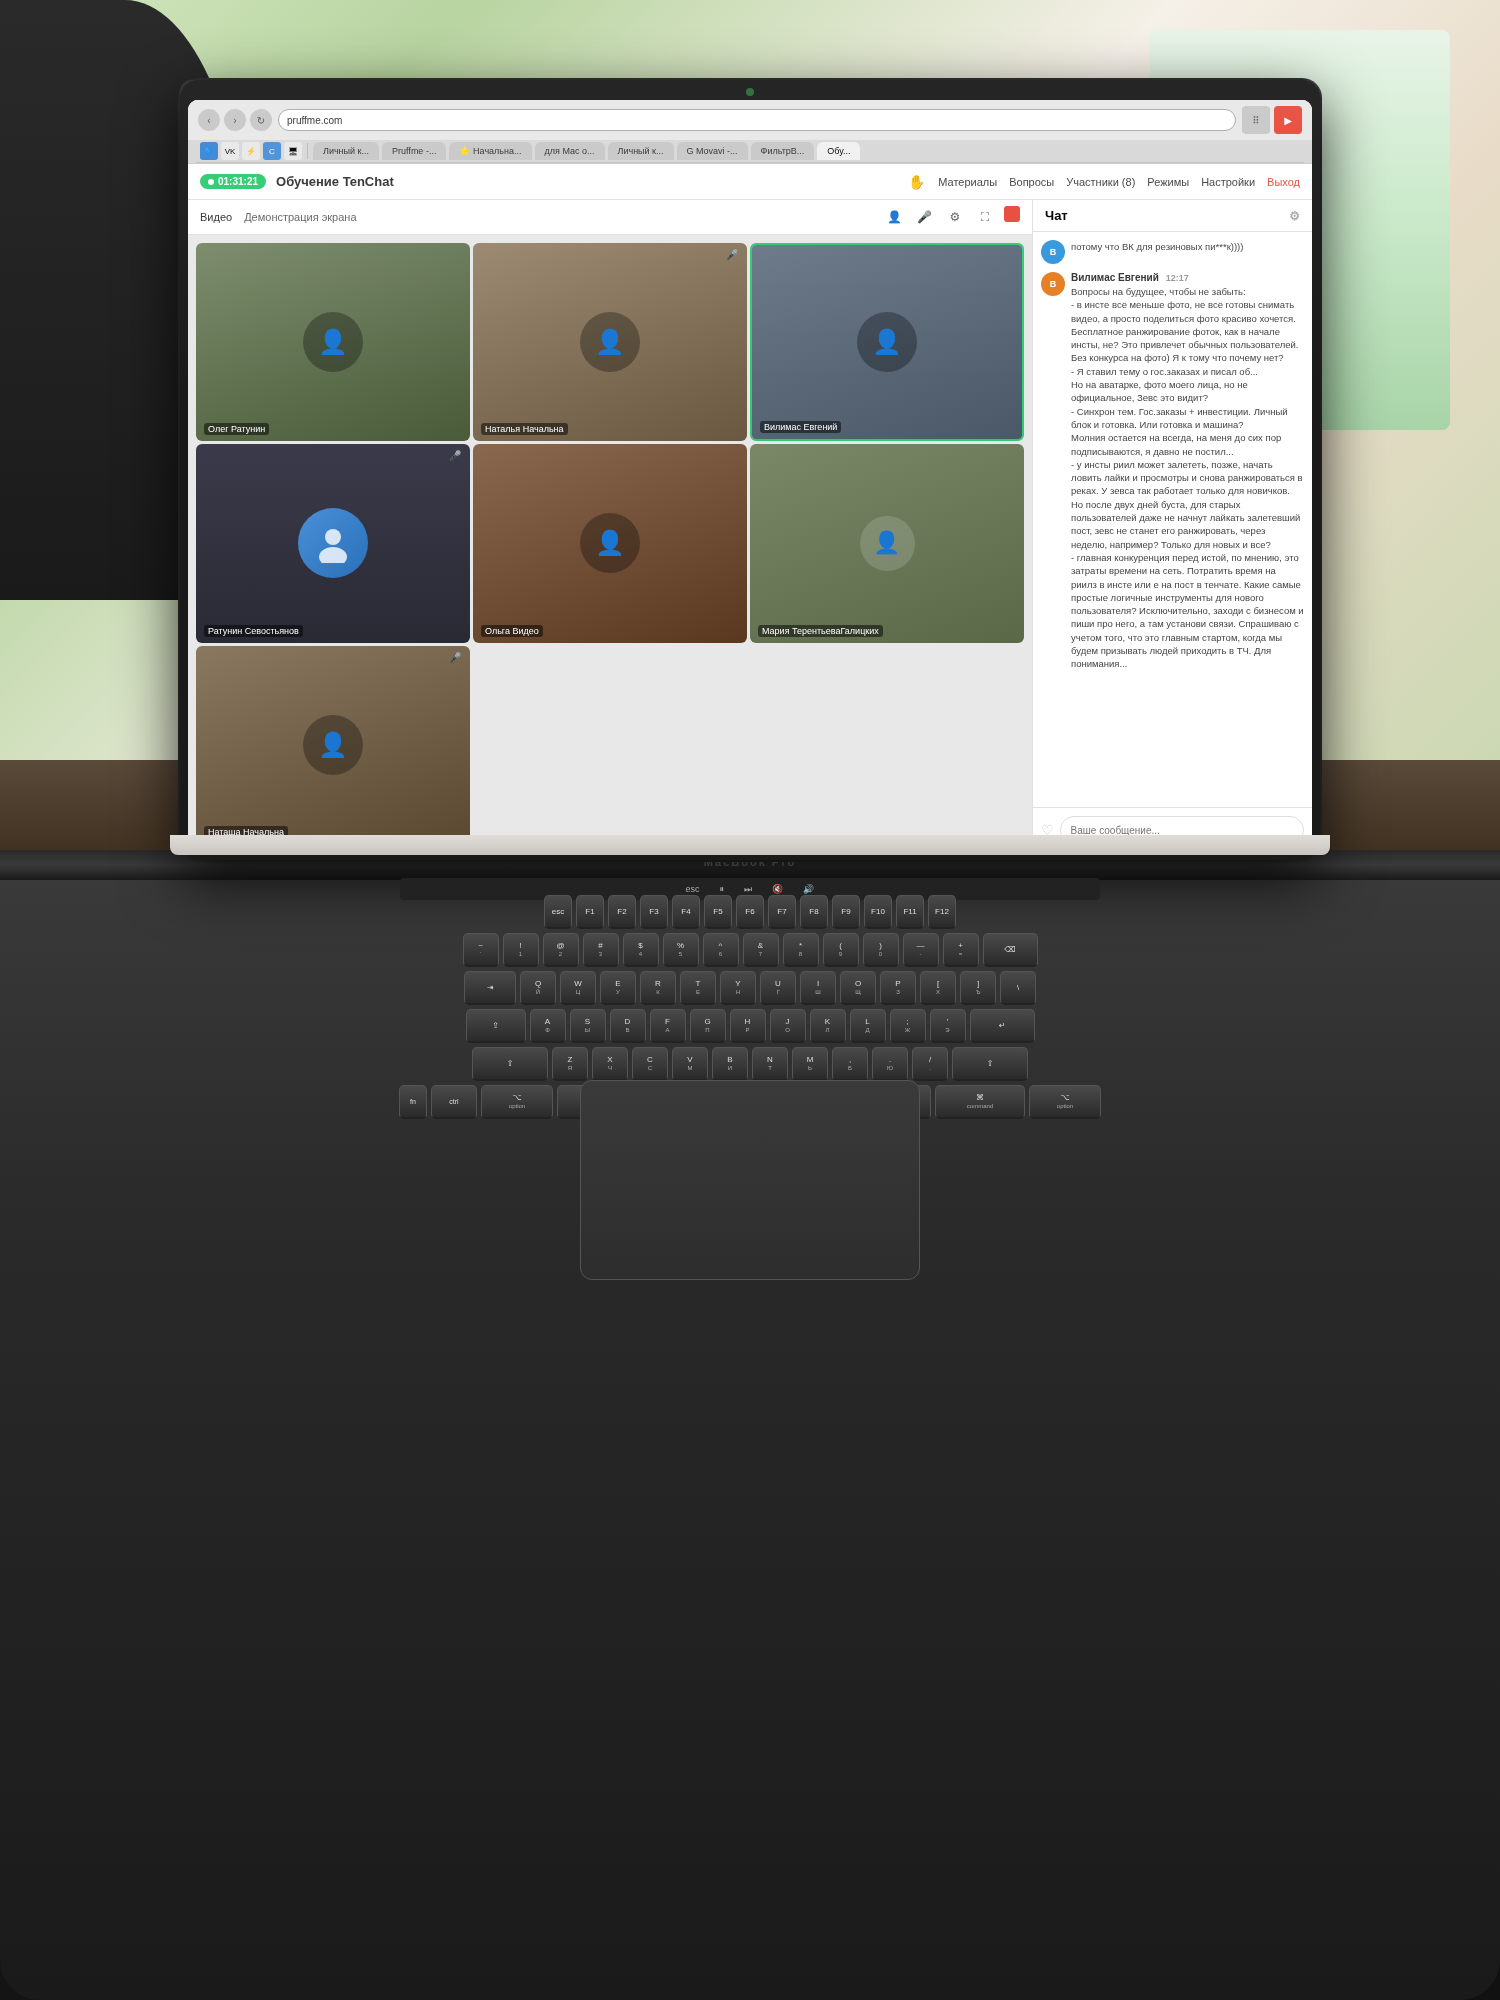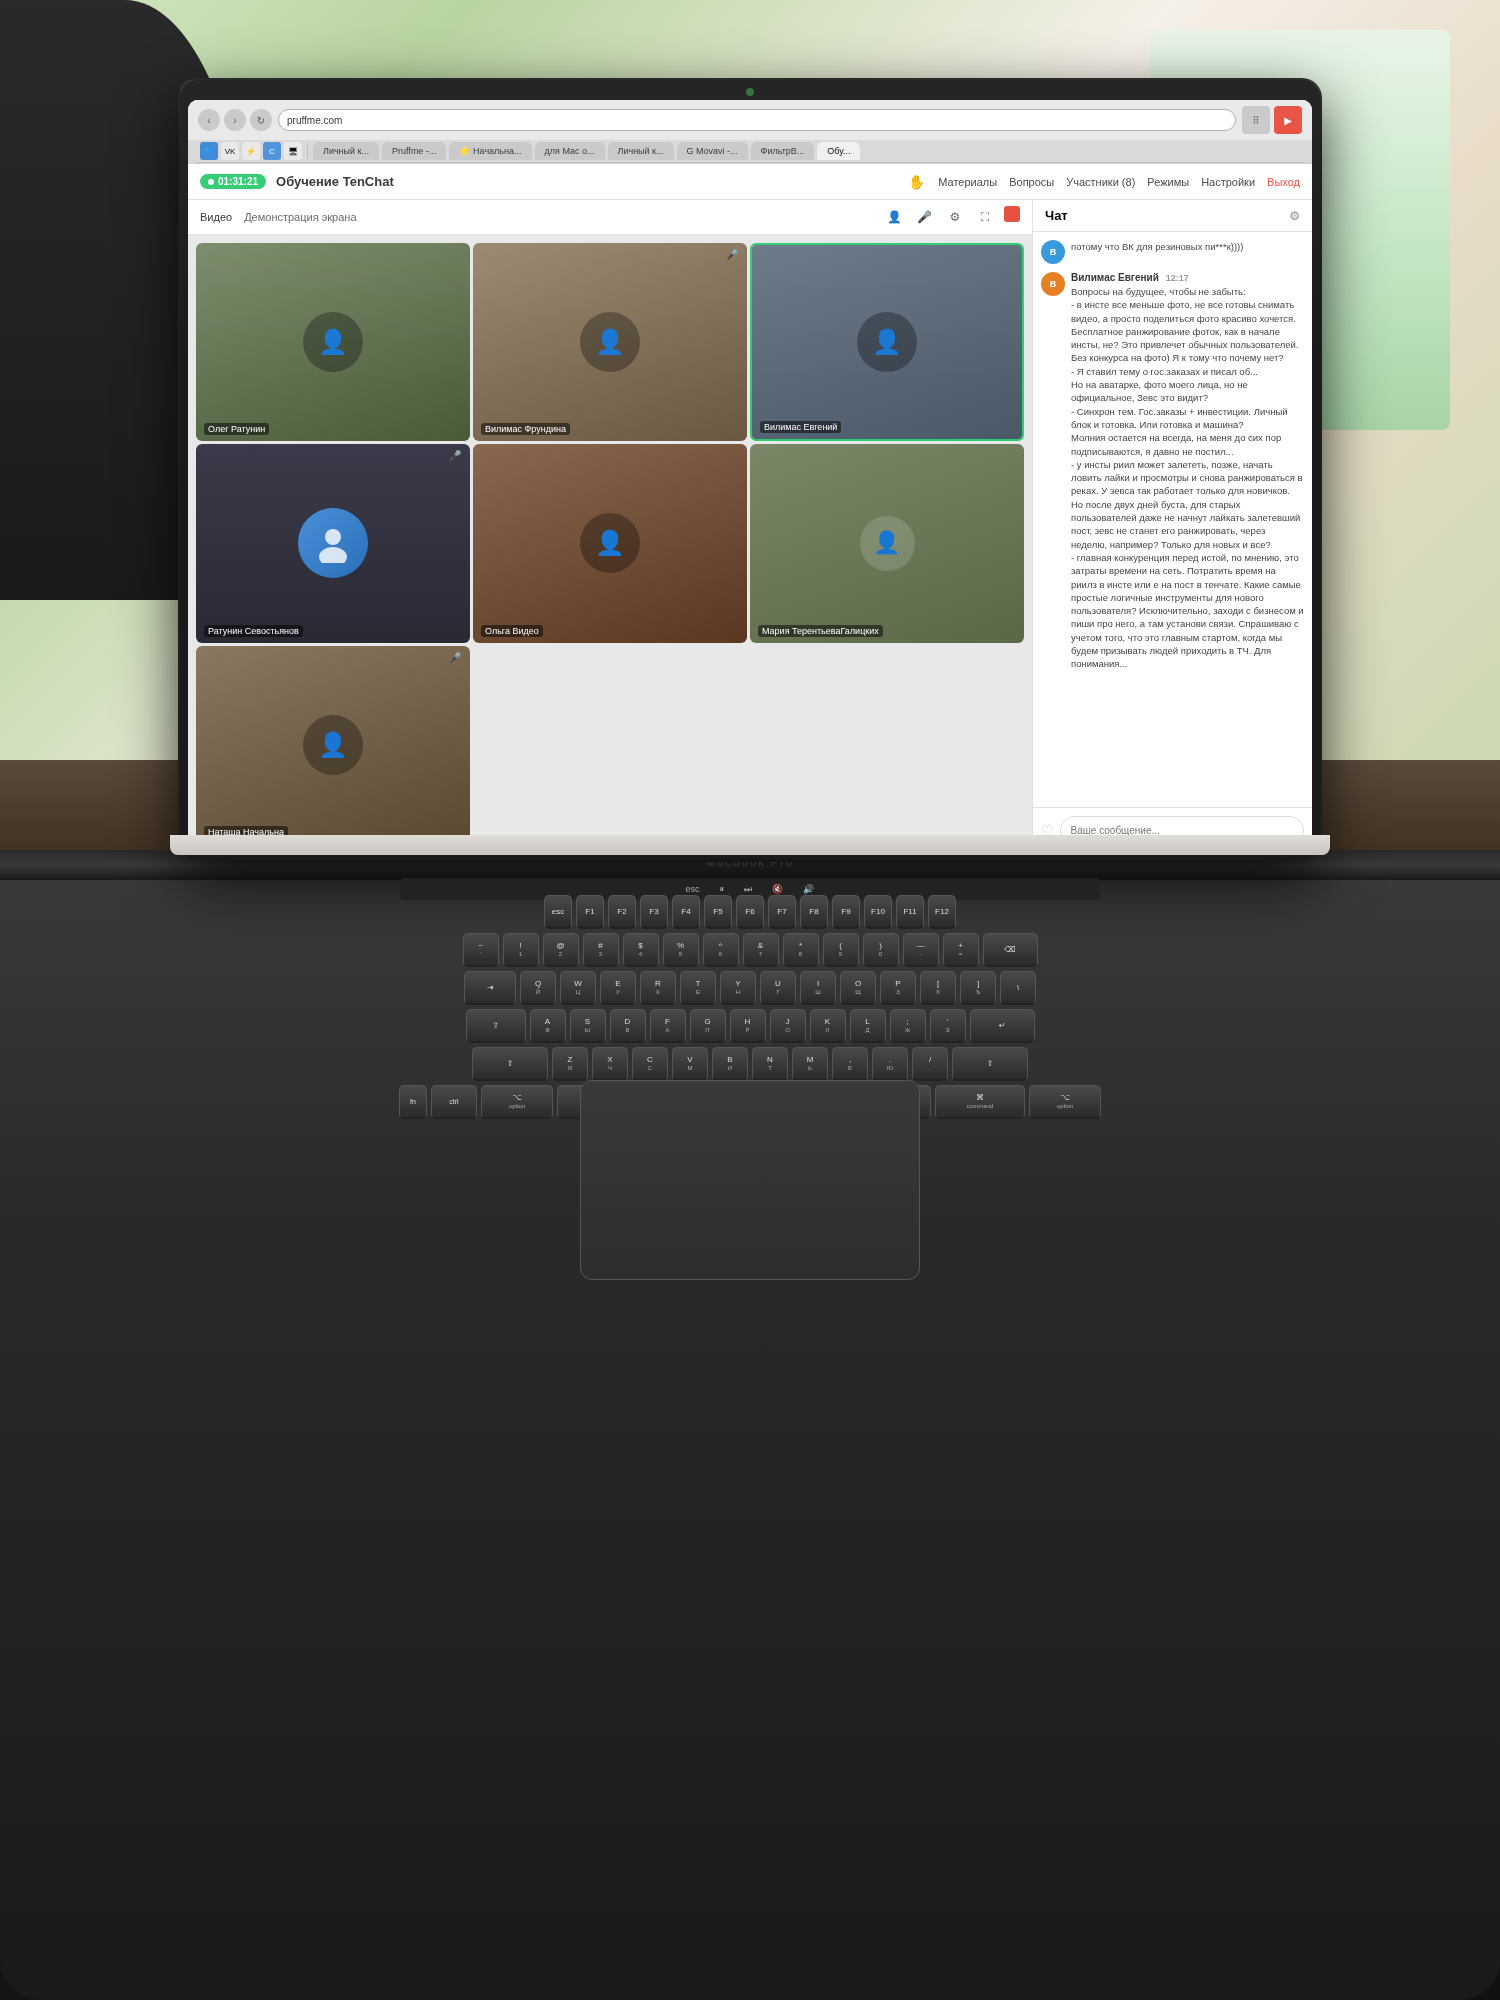--- a/index.html
+++ b/index.html
@@ -526,21 +526,21 @@
     }
 
     
     .macbook-label {
       position: absolute;
       top: 856px;
       left: 50%;
       transform: translateX(-50%);
       color: #888;
       font-size: 11px;
-      font-weight: 400;
+      font-weight: 700;
       letter-spacing: 2px;
       z-index: 9;
     }
 
     
     .keyboard-area {
       position: absolute;
       top: 895px;
       left: 120px;
       right: 120px;
@@ -761,21 +761,21 @@
                 <div style="width:100%;height:100%;background:linear-gradient(160deg,#7a8b6a,#4a5b3a);display:flex;align-items:center;justify-content:center;">
                   <div style="width:60px;height:60px;border-radius:50%;background:rgba(0,0,0,0.3);display:flex;align-items:center;justify-content:center;color:#ddd;font-size:24px;">👤</div>
                 </div>
                 <div class="video-cell-name">Олег Ратунин</div>
               </div>
 
               <div class="video-cell video-person-2">
                 <div style="width:100%;height:100%;background:linear-gradient(160deg,#9a8870,#6a5840);display:flex;align-items:center;justify-content:center;">
                   <div style="width:60px;height:60px;border-radius:50%;background:rgba(0,0,0,0.3);display:flex;align-items:center;justify-content:center;color:#ddd;font-size:24px;">👤</div>
                 </div>
-                <div class="video-cell-name">Вилимас Фрундина</div>
+                <div class="video-cell-name">Наталья Начальна</div>
                 <div class="video-cell-muted">🎤</div>
               </div>
 
               <div class="video-cell video-person-3 active-speaker">
                 <div style="width:100%;height:100%;background:linear-gradient(160deg,#6a7888,#4a5868);display:flex;align-items:center;justify-content:center;">
                   <div style="width:60px;height:60px;border-radius:50%;background:rgba(0,0,0,0.3);display:flex;align-items:center;justify-content:center;color:#ddd;font-size:24px;">👤</div>
                 </div>
                 <div class="video-cell-name">Вилимас Евгений</div>
               </div>
 

